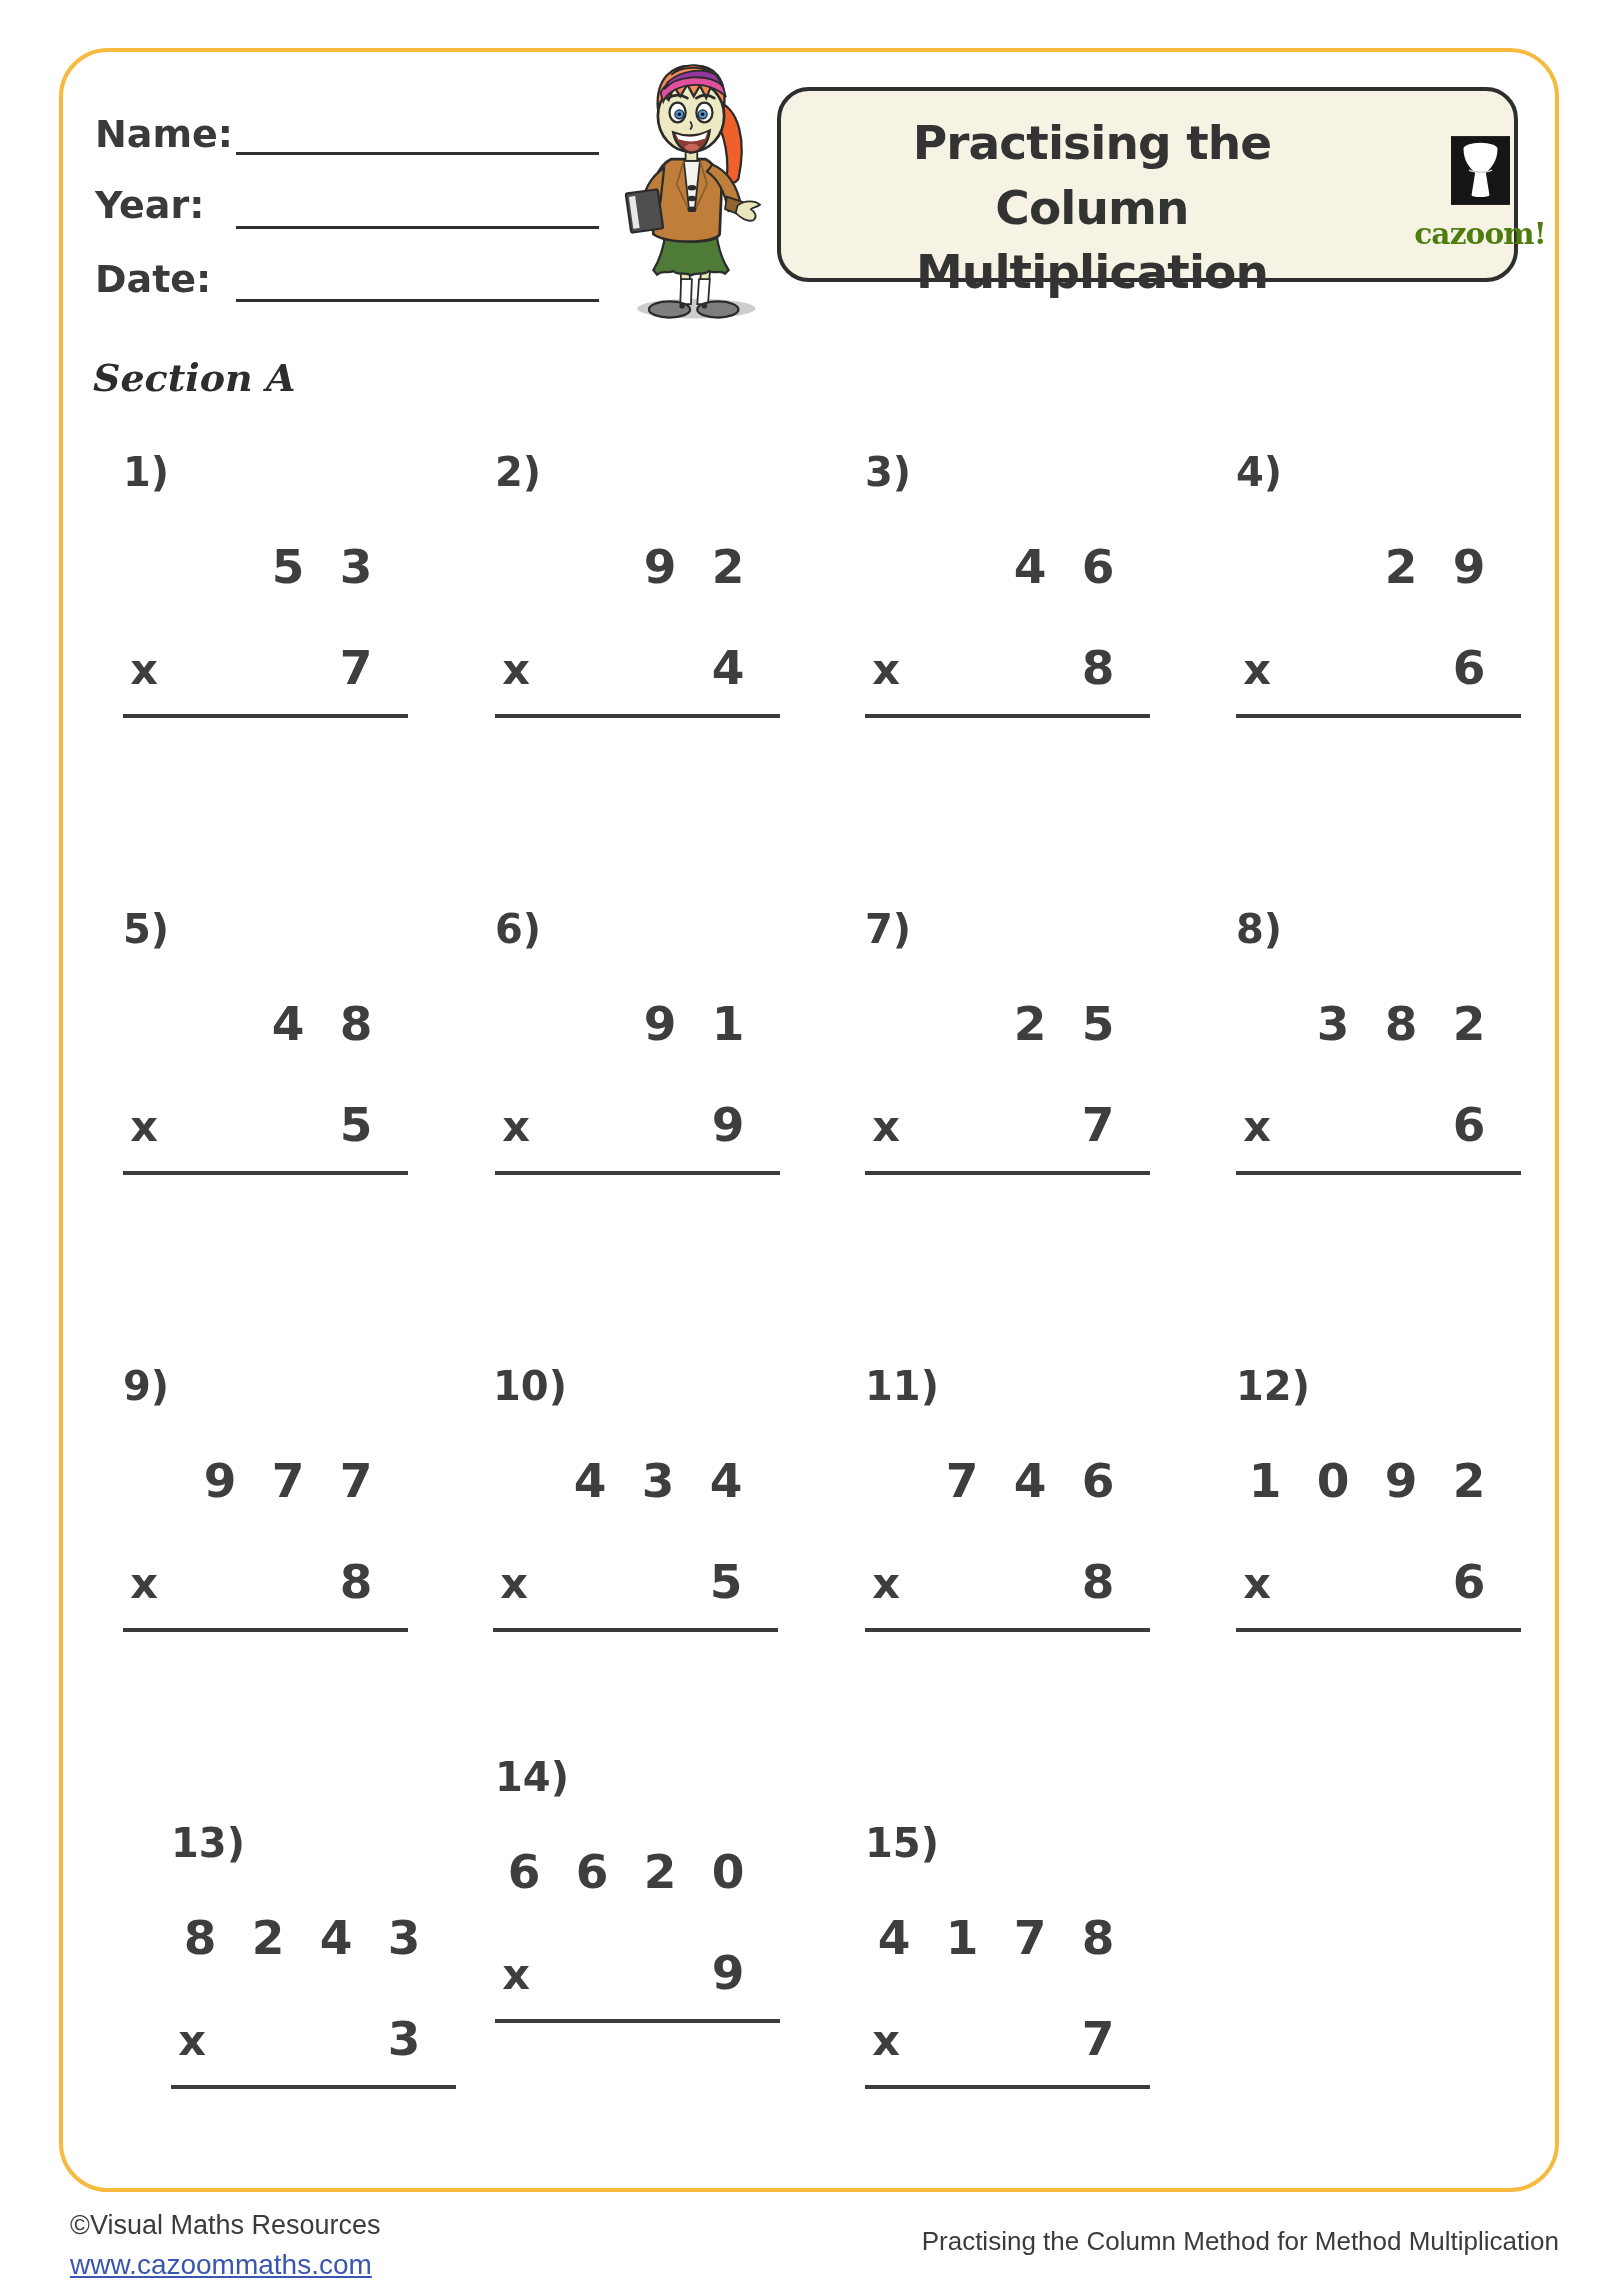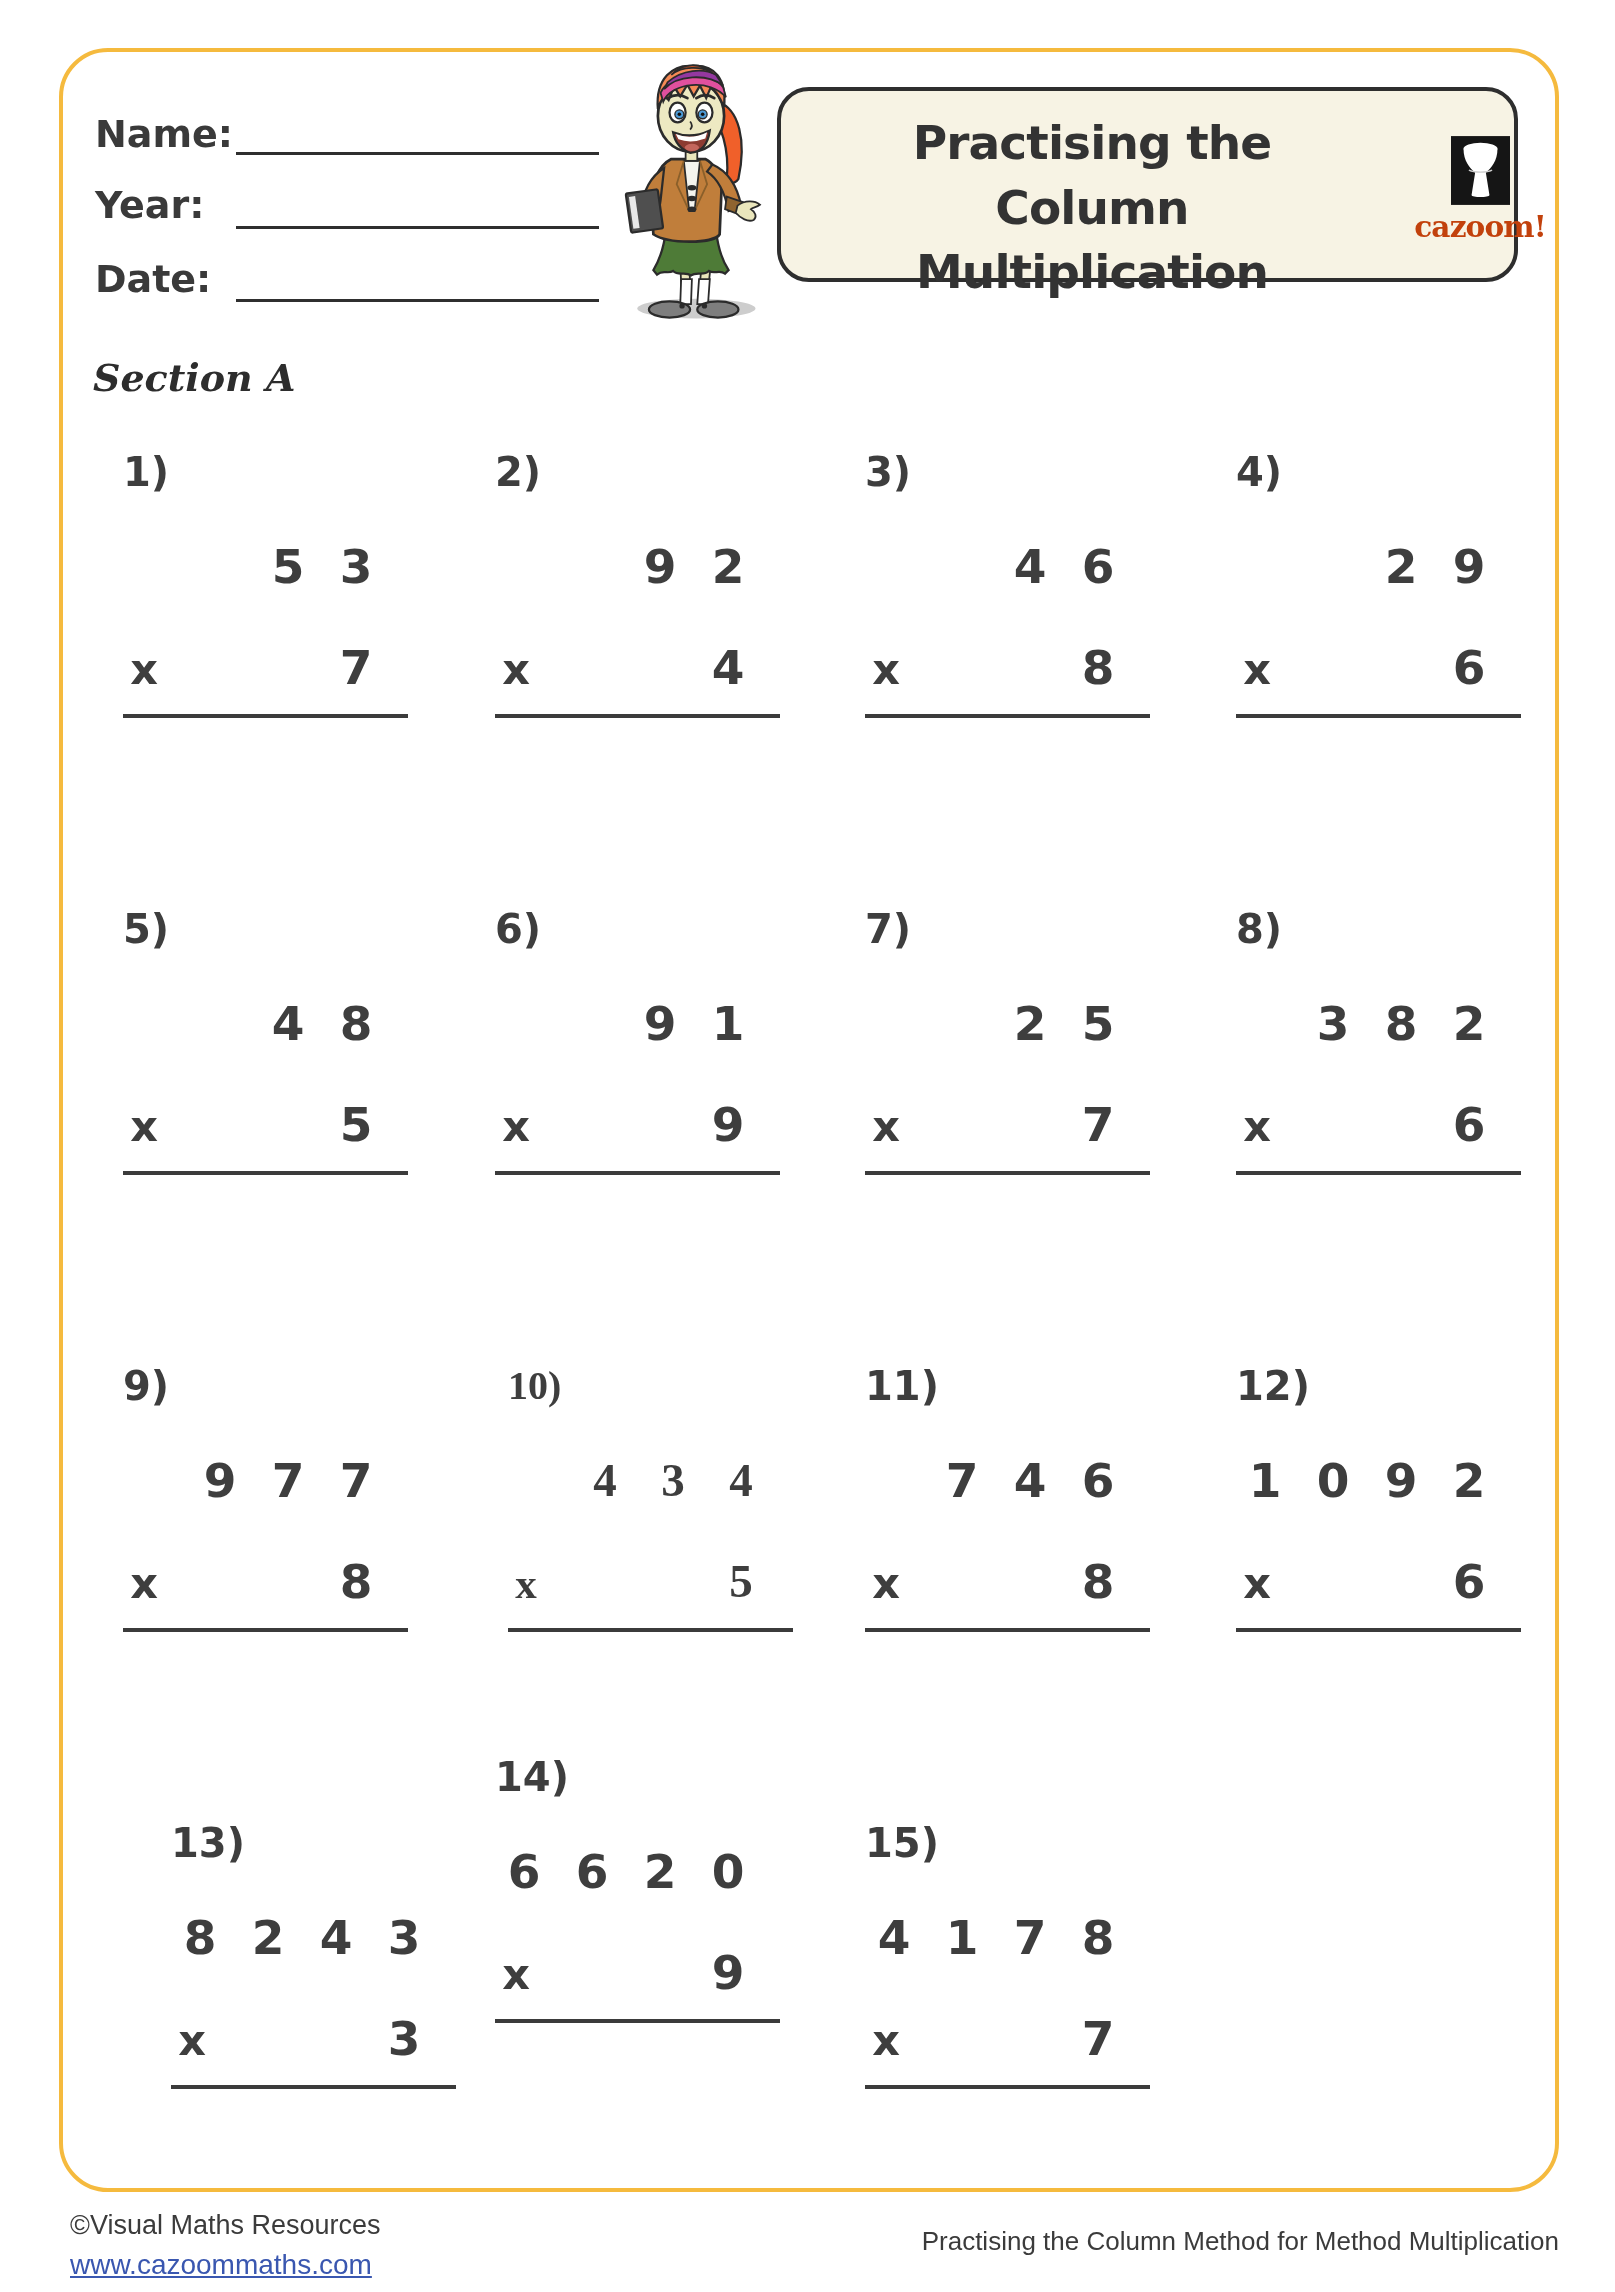--- a/index.html
+++ b/index.html
@@ -12,22 +12,22 @@
   .blank{position:absolute;left:236px;width:363px;height:2.7px;background:#2f2f2f;}
   
   .mascot{position:absolute;left:614px;top:57px;width:154px;height:267px;}
   
   .title-box{position:absolute;left:777px;top:87px;width:741px;height:195px;background:#F7F3E4;
         border:4.5px solid #2E2E2E;border-radius:32px;box-sizing:border-box;}
   .title-text{position:absolute;left:38px;top:19.7px;width:546px;text-align:center;
         font-size:47px;font-weight:bold;color:#333333;line-height:1.38;letter-spacing:-0.9px;}
   .logo{position:absolute;left:632px;top:45px;width:134px;text-align:center;}
   .logo-square{display:block;margin:0 auto;width:59px;height:69px;}
-  .logo-word{display:block;margin-top:4px;font-family:"DejaVu Serif",serif;font-weight:bold;
-        font-size:29.6px;color:#c2410c;letter-spacing:-0.9px;}
+  .logo-word{display:block;margin-top:11px;font-family:"DejaVu Serif",serif;font-weight:bold;
+        font-size:29.6px;color:#4d7c0f;letter-spacing:-0.9px;}
   
   .section-title{position:absolute;left:93px;top:347px;font-family:"DejaVu Serif",serif;
         font-weight:bold;font-style:italic;font-size:38px;color:#2d2d2d;margin-top:8px;}
   
   .problem{position:absolute;width:285px;height:269px;}
   .p-num{position:absolute;left:0;top:0;font-size:40px;font-weight:bold;color:#3e3e3e;line-height:1;}
   .operands{position:absolute;left:0;right:0;top:91px;display:flex;justify-content:flex-end;padding-right:18px;}
   .digit{width:68px;flex:0 0 68px;text-align:center;font-size:47px;font-weight:bold;color:#3e3e3e;line-height:1;}
   .mult-row{position:absolute;left:0;right:0;top:192px;display:flex;justify-content:space-between;
         align-items:flex-start;padding-left:7.2px;padding-right:18px;box-sizing:border-box;}
@@ -236,21 +236,21 @@
           <span class="digit">9</span>
           <span class="digit">7</span>
           <span class="digit">7</span>
         </div>
         <div class="mult-row">
           <span class="op">x</span>
           <span class="digit">8</span>
         </div>
         <div class="rule"></div>
       </div>
-      <div class="problem" style="left: 508px; top: 1366px; font-family: Liberation Serif, serif;">
+      <div class="problem" style="left: 493px; top: 1366px;">
         <div class="p-num">10)</div>
         <div class="operands">
           <span class="digit">4</span>
           <span class="digit">3</span>
           <span class="digit">4</span>
         </div>
         <div class="mult-row">
           <span class="op">x</span>
           <span class="digit">5</span>
         </div>

